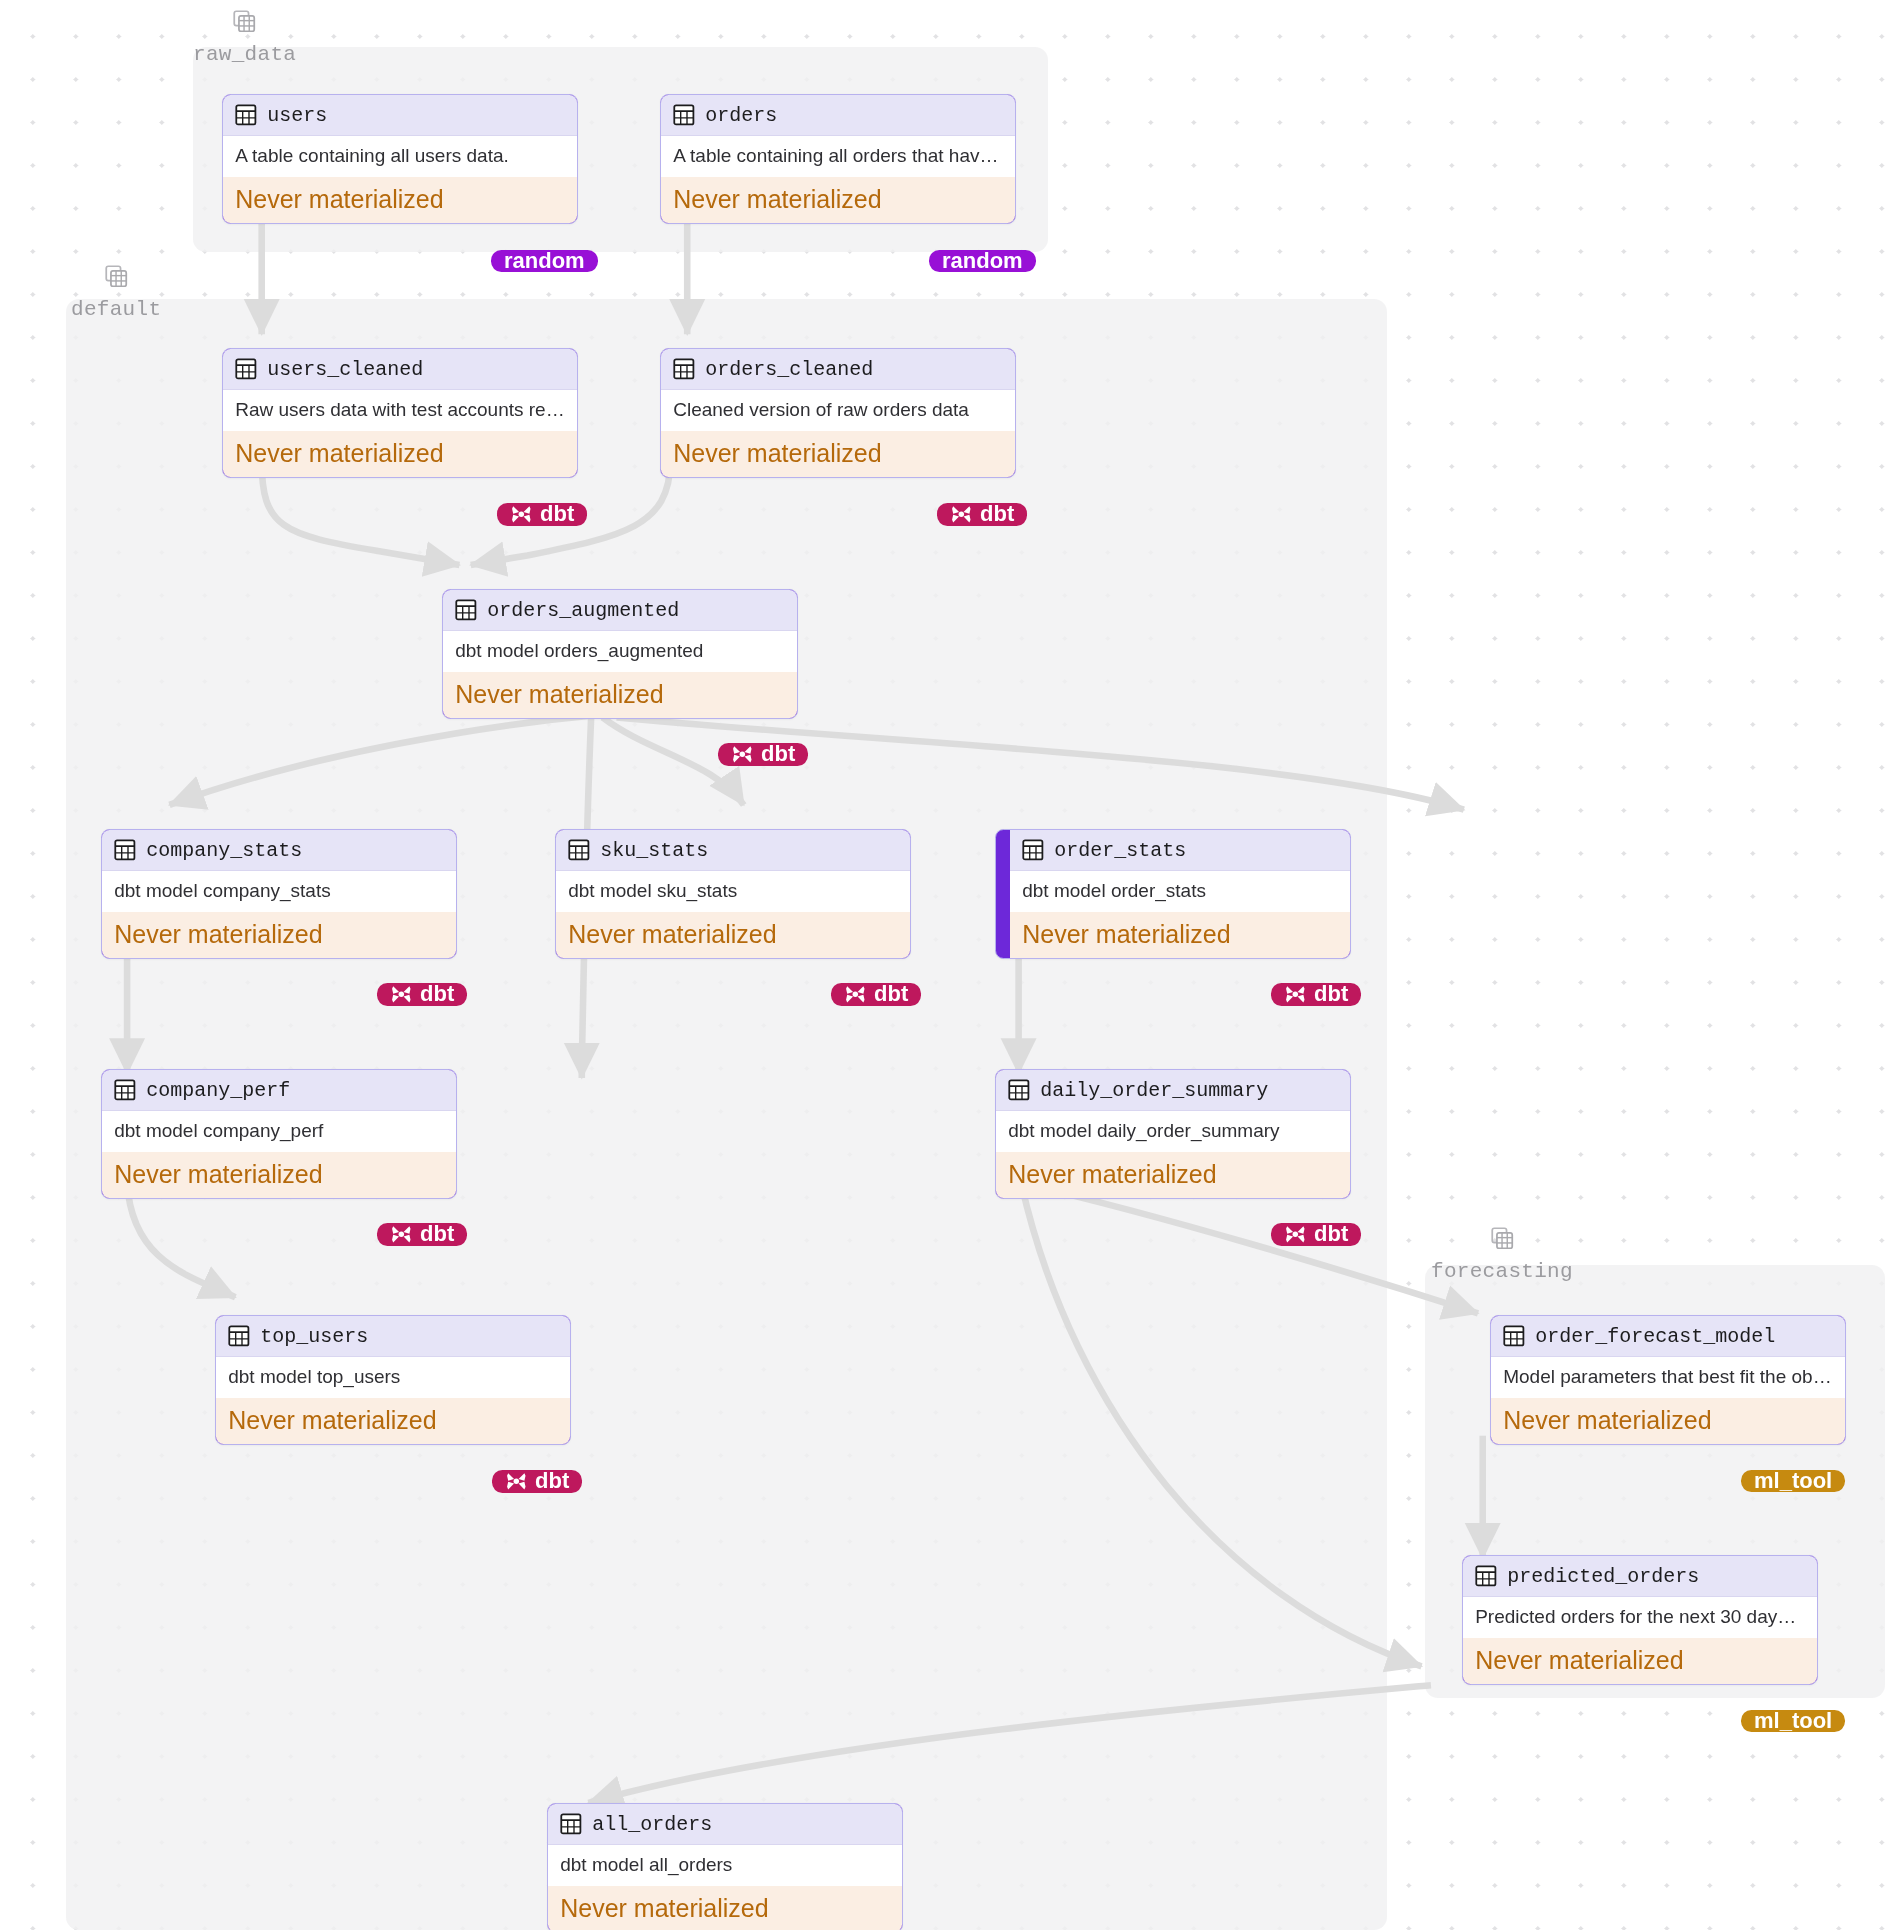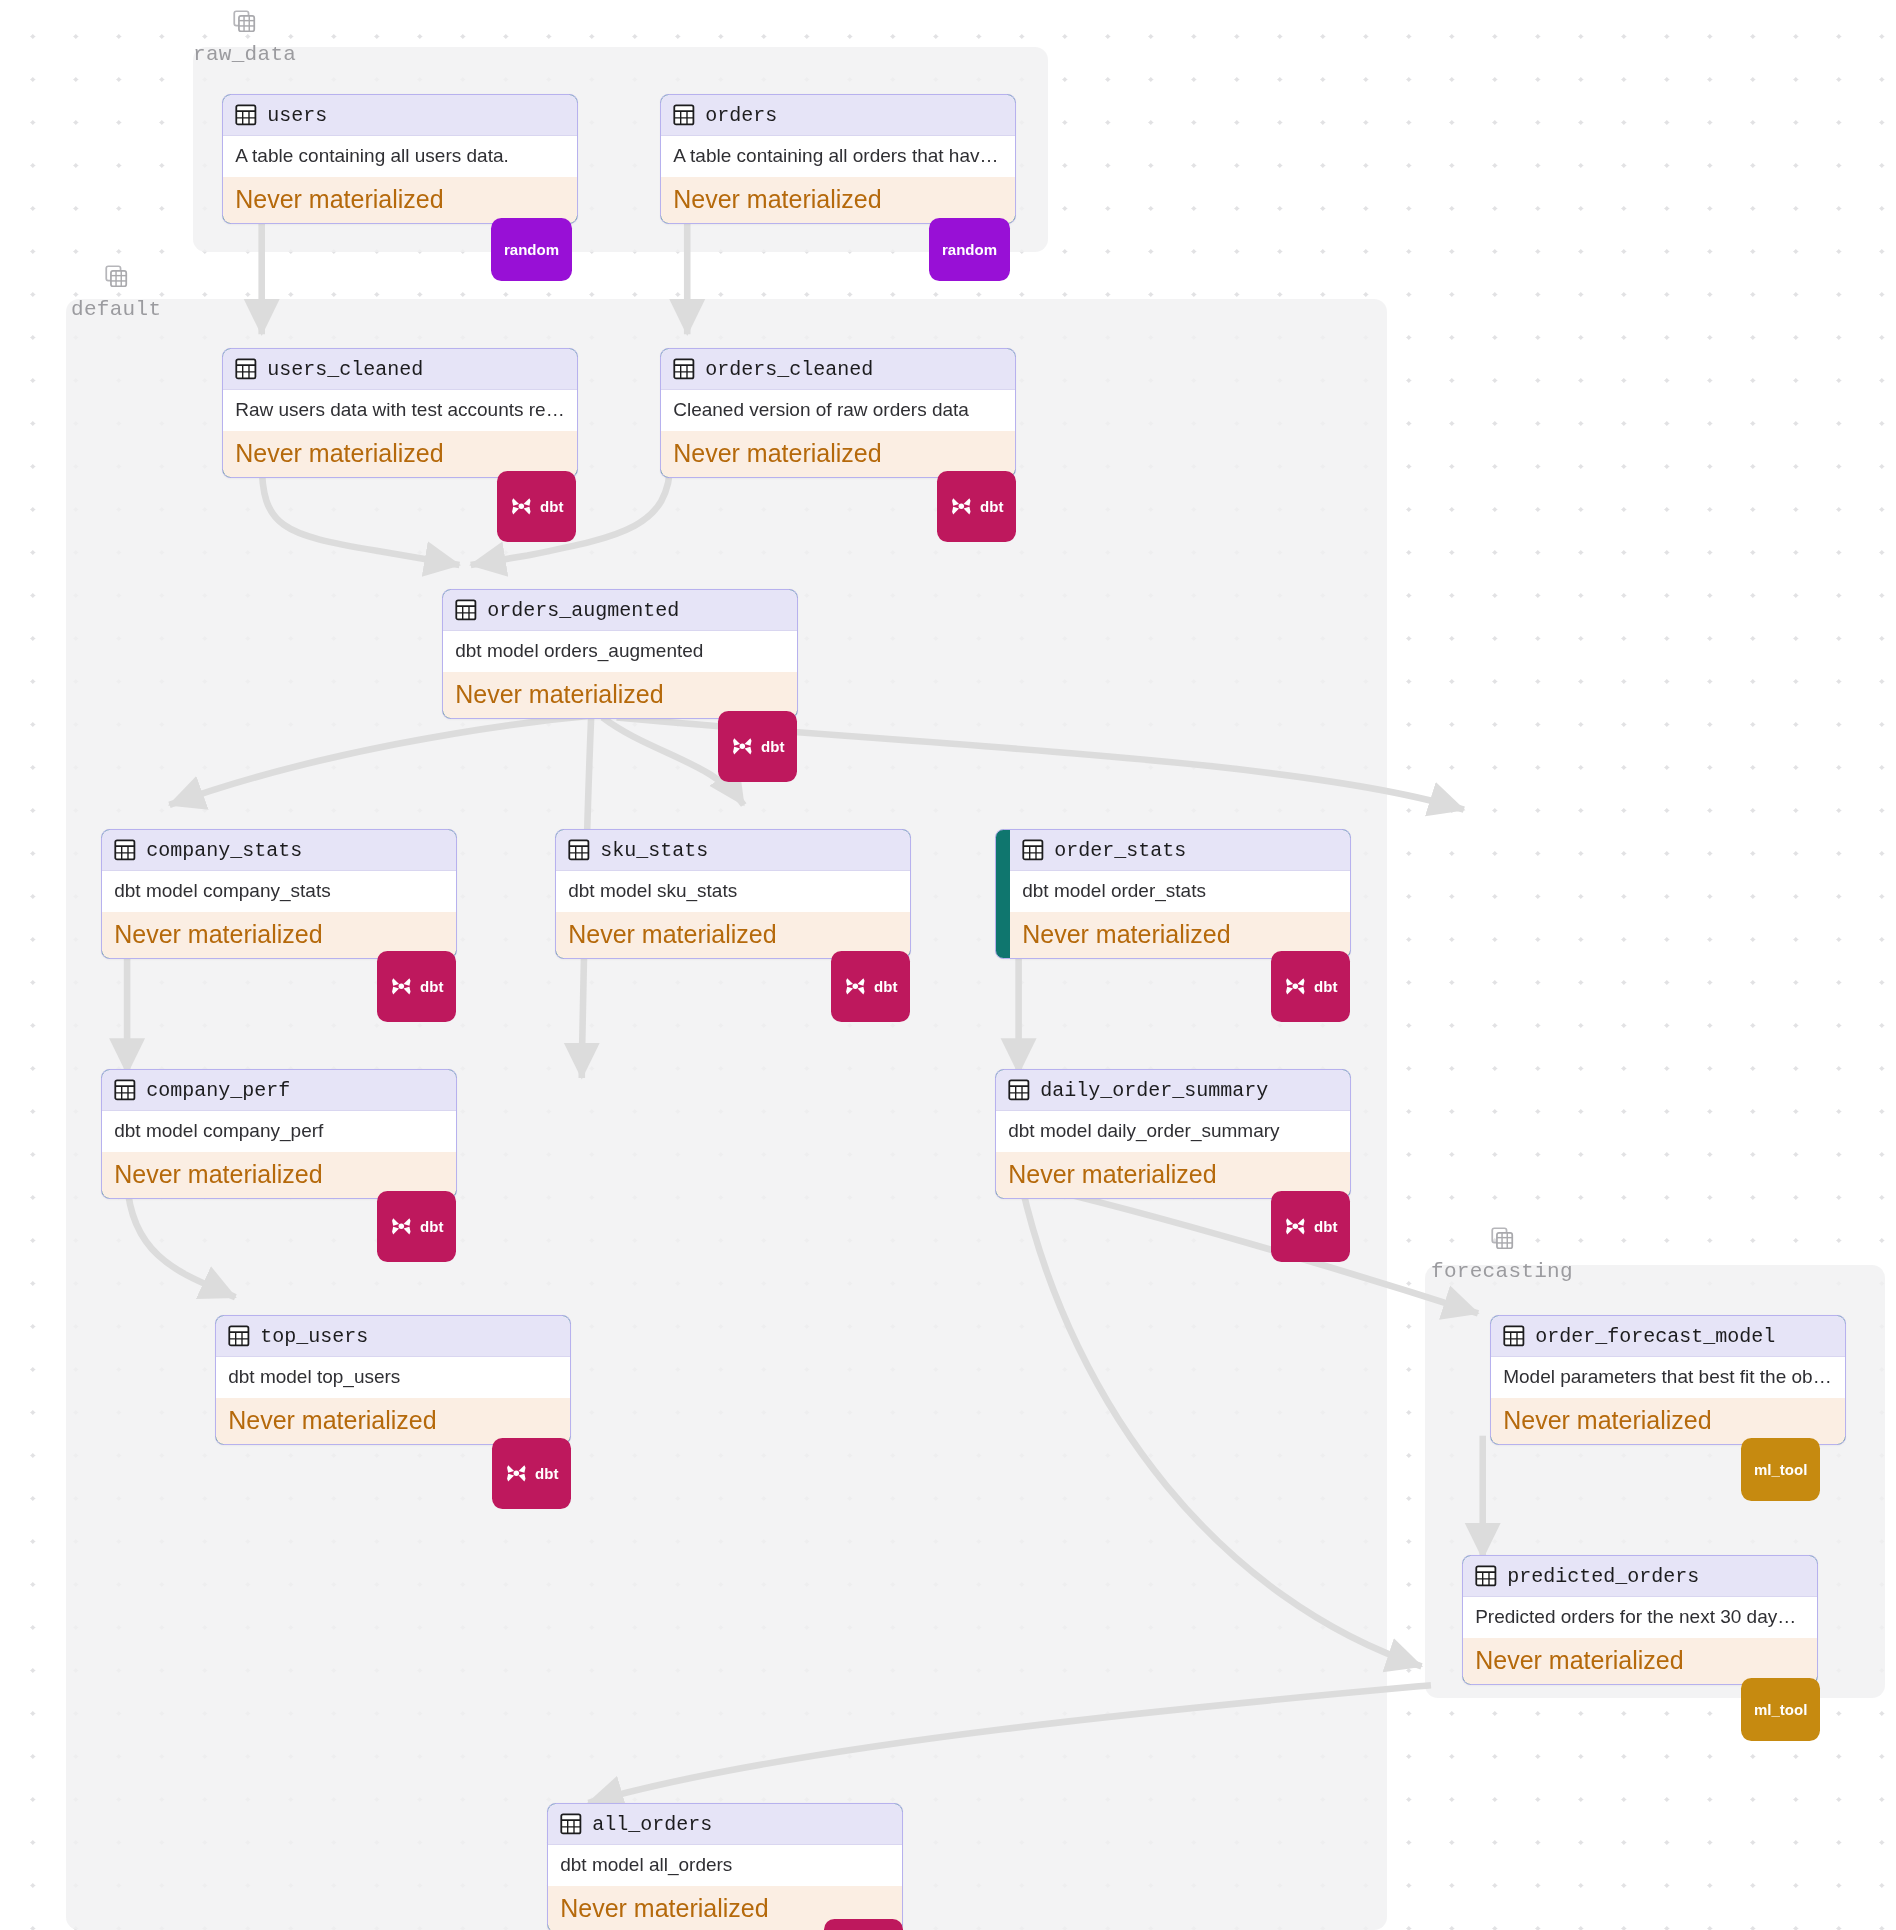--- a/index.html
+++ b/index.html
@@ -17,35 +17,35 @@
   .group{position:absolute;background:rgba(240,240,241,.82);border-radius:13px;}
   .group-label{position:absolute;display:flex;align-items:center;gap:9.4px;
     color:#9b9b9f;font-family:"Liberation Mono", monospace;font-size:21px;letter-spacing:0.3px;flex-direction:column;}
   .group-label .gicon{width:24.5px;height:24.5px;flex:0 0 24.5px;}
 
   
   #edges{position:absolute;left:0;top:0;width:1896px;height:1930px;pointer-events:none;}
 
   
   .node{position:absolute;width:356px;border:1.9px solid #b7b1ee;border-radius:8.5px;
-    background:#0f766e;box-sizing:border-box;overflow:hidden;
+    background:#6d28d9;box-sizing:border-box;overflow:hidden;
     box-shadow:0 0.9px 1.9px rgba(0,0,0,.04);}
   .node-head{display:flex;align-items:center;gap:10.4px;background:#e6e4f7;
     padding:8.5px 12.2px;border-bottom:0.9px solid #d9d6f0;}
   .node-head .ticon{width:21.7px;height:21.7px;flex:0 0 21.7px;}
   .node-title{font-family:"Liberation Mono", monospace;font-size:20px;color:#1c1c1e;
     white-space:nowrap;overflow:hidden;text-overflow:ellipsis;}
   .node-desc{padding:9.4px 12.2px;font-size:19px;color:#2f2f33;background:#fff;
     white-space:nowrap;overflow:hidden;text-overflow:ellipsis;}
   .node-status{padding:8.5px 12.2px;font-size:25px;color:#b5690b;background:#fbeee3;}
 
   
   .badge{position:absolute;display:flex;align-items:center;gap:7.5px;
-    border-radius:10.4px;padding:24px 13px;font-size:15px;font-weight:bold;color:#fff;
-    line-height:1;box-sizing:border-box;white-space:nowrap;}
+    border-radius:10.4px;padding:0 13px;font-size:22px;font-weight:bold;color:#fff;
+    line-height:1;box-sizing:border-box;white-space:nowrap;margin-top:32px;}
   .badge.dbt{background:#be185d;}
   .badge.random{background:#9810d6;}
   .badge.mltool{background:#c68a10;}
   .badge .dbtlogo{width:22.6px;height:22.6px;flex:0 0 22.6px;}
 </style>
 </head>
 <body>
 
 <div id="canvas">
 

